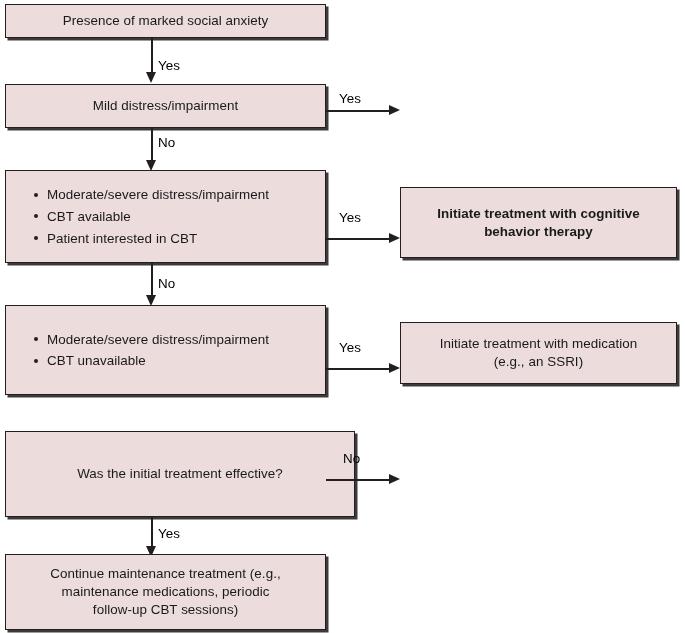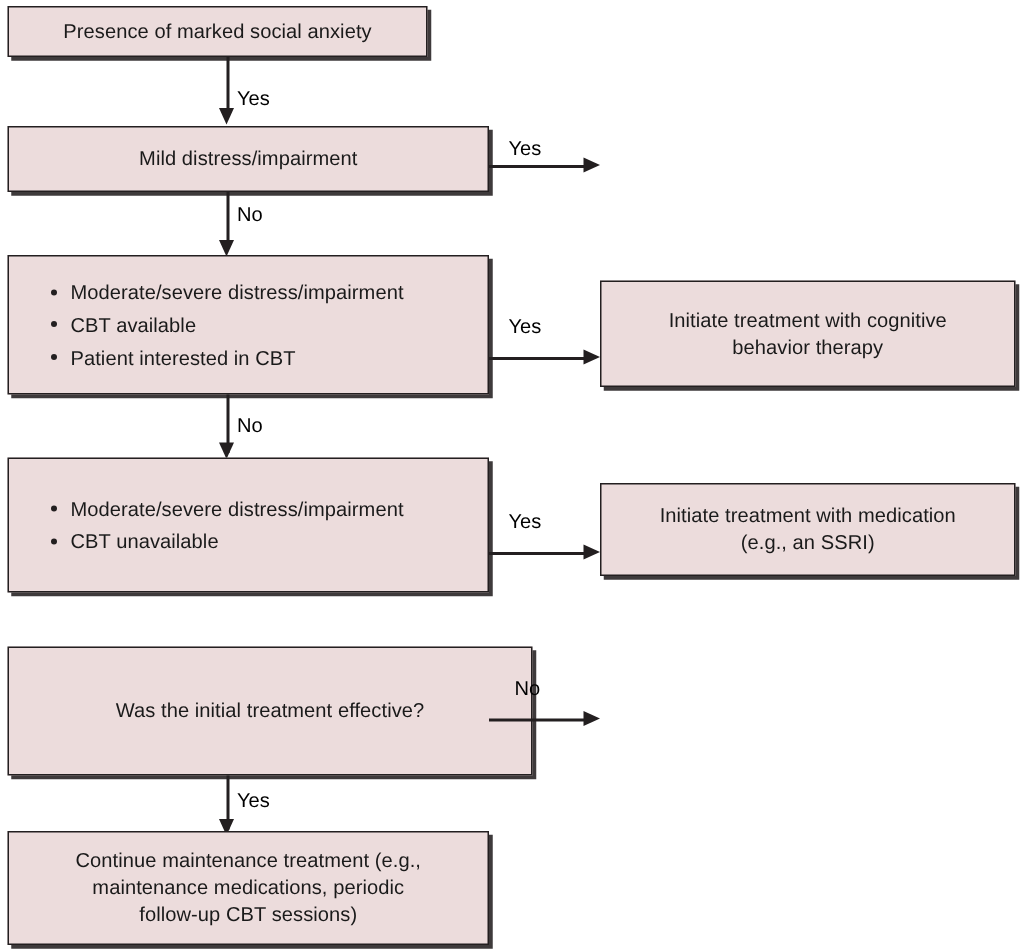--- a/index.html
+++ b/index.html
@@ -103,21 +103,21 @@
     line-height: 1;
     color: #000000;
     white-space: nowrap;
   }
 </style>
 </head>
 <body>
 
 <div id="flowchart">
 
-  <div class="node" style="left:5px; top:4px; width:280px; height:34px;">
+  <div class="node" style="left:5px; top:4px; width:321px; height:34px;">
     <span class="txt">Presence of marked social anxiety</span>
   </div>
 
   <div class="conn v" style="left:151px; top:38px; height:39px;"></div>
   <div class="arrowhead down" style="left:146.4px; top:72px;"></div>
   <div class="edge-label" style="left:158px; top:59px;">Yes</div>
 
   <div class="node" style="left:5px; top:84px; width:321px; height:44px;">
     <span class="txt">Mild distress/impairment</span>
   </div>
@@ -136,21 +136,21 @@
       <li>Moderate/severe distress/impairment</li>
       <li>CBT available</li>
       <li>Patient interested in CBT</li>
     </ul>
   </div>
 
   <div class="conn h" style="left:326px; top:238px; width:68px;"></div>
   <div class="arrowhead right" style="left:389px; top:233.4px;"></div>
   <div class="edge-label" style="left:339px; top:211px;">Yes</div>
 
-  <div class="node" style="left:400px; top:187px; width:277px; height:71px;">
+  <div class="node" style="left:400px; top:187px; width:277px; height:71px;font-weight:bold;">
     <span class="txt">Initiate treatment with cognitive
 behavior therapy</span>
   </div>
 
   <div class="conn v" style="left:151px; top:263px; height:39px;"></div>
   <div class="arrowhead down" style="left:146.4px; top:295px;"></div>
   <div class="edge-label" style="left:158px; top:277px;">No</div>
 
   <div class="node bullets" style="left:5px; top:305px; width:321px; height:90px;">
     <ul>

